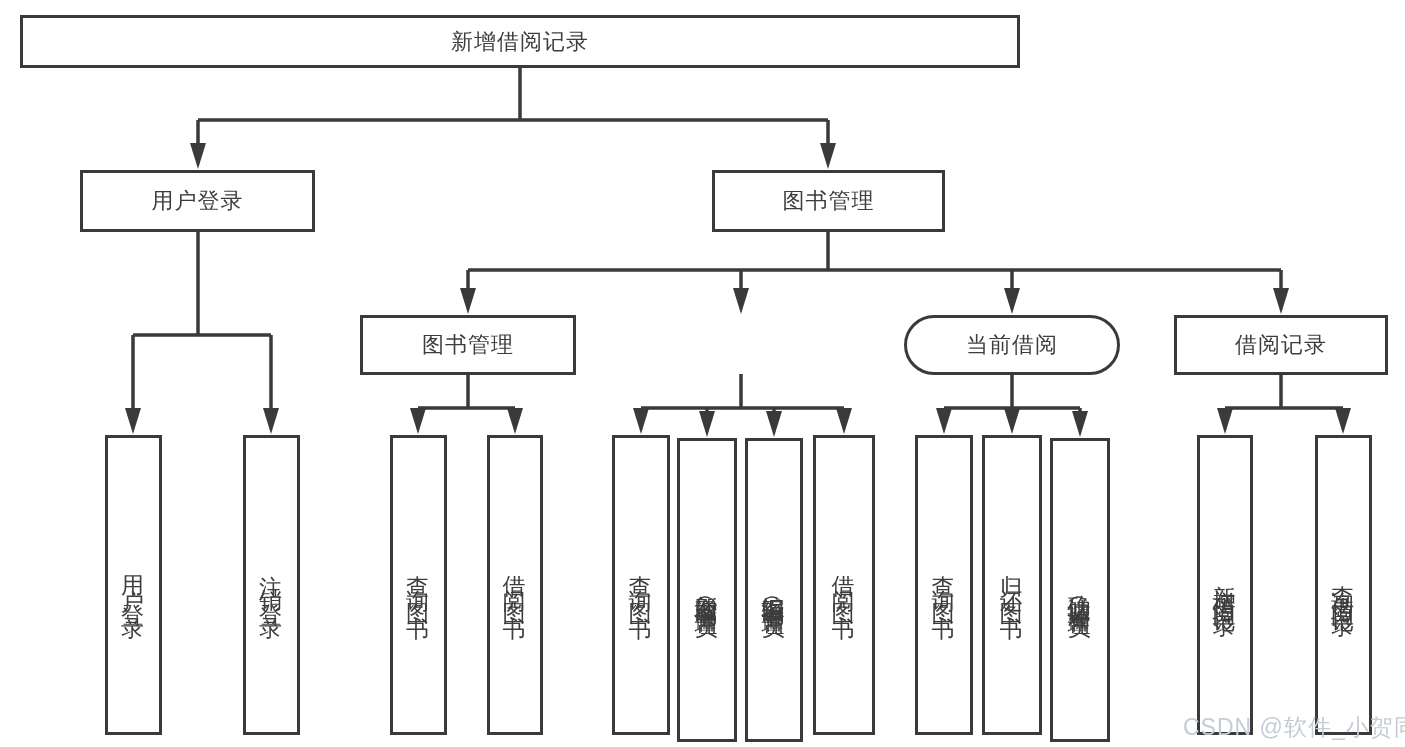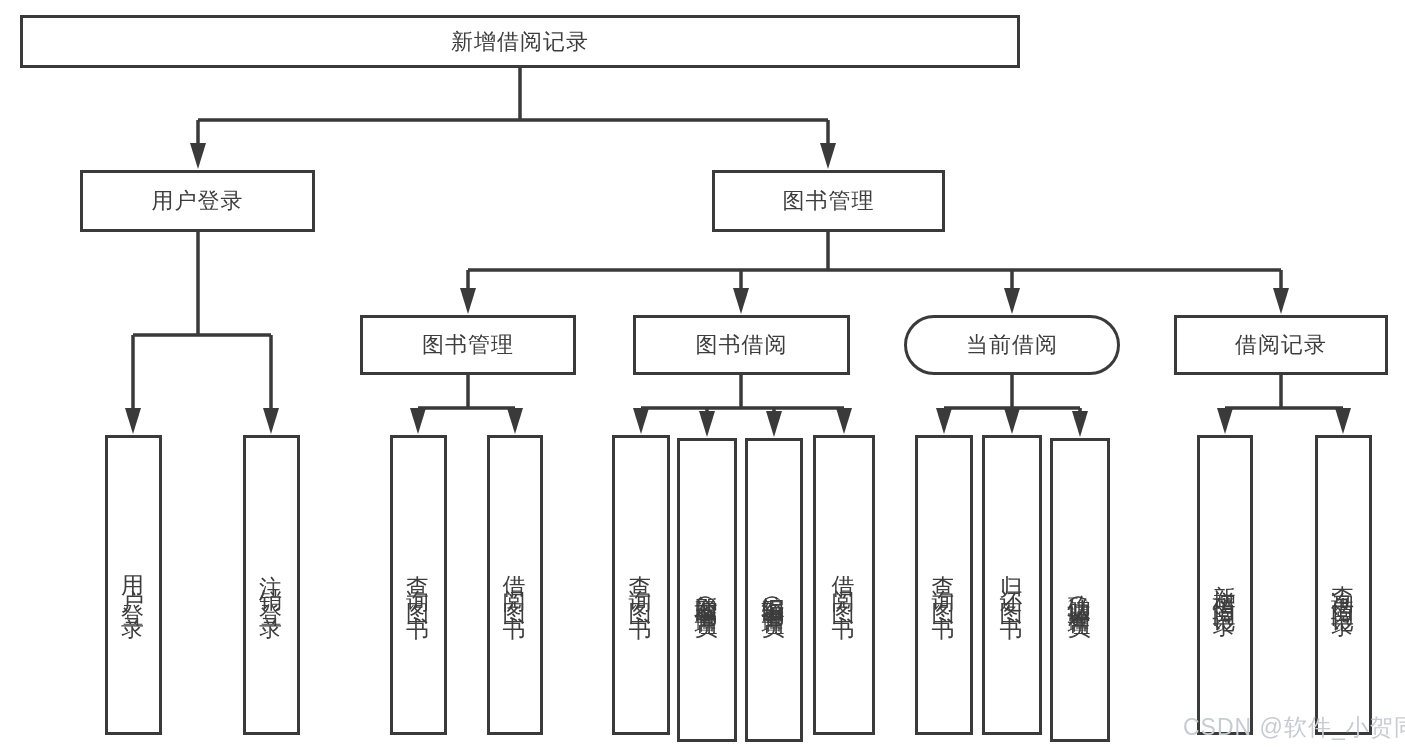--- a/index.html
+++ b/index.html
@@ -96,23 +96,20 @@
   <div class="hnode" style="left:80px;top:170px;width:235px;height:62px;">
     <span>用户登录</span>
   </div>
   <div class="hnode" style="left:712px;top:170px;width:233px;height:62px;text-align:right;">
     <span>图书管理</span>
   </div>
 
   <div class="hnode" style="left:360px;top:315px;width:216px;height:60px;">
     <span>图书管理</span>
   </div>
-  <div class="hnode" style="left:633px;top:315px;width:217px;height:60px;">
-    <span>图书借阅</span>
-  </div>
   <div class="hnode" style="left:904px;top:315px;width:216px;height:60px;border-radius:30px;">
     <span>当前借阅</span>
   </div>
   <div class="hnode" style="left:1174px;top:315px;width:214px;height:60px;text-align:right;">
     <span>借阅记录</span>
   </div>
 
   <div class="vnode ls" style="left:105px;top:435px;width:57px;height:300px;">
     <span>用户登录</span>
   </div>

